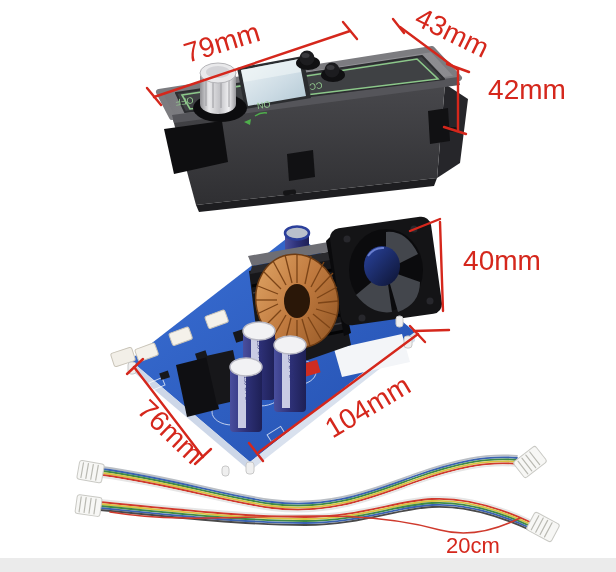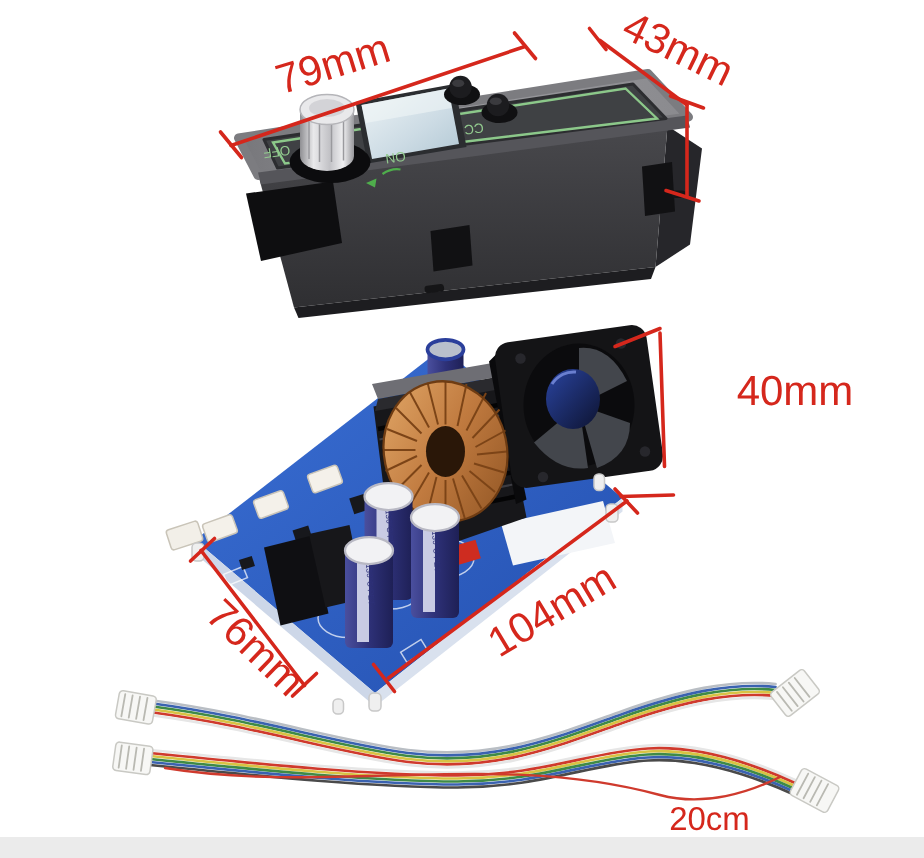--- a/index.html
+++ b/index.html
@@ -9,21 +9,21 @@
   }
   .scene{position:absolute;left:0;top:0;}
   .dim-label{
     position:absolute;color:#d5271c;font-size:28px;font-weight:400;
     letter-spacing:0px;white-space:nowrap;transform:translate(-50%,-50%);
     line-height:1;
   }
   .lbl-79 {left:222px;top:43px; transform:translate(-50%,-50%) rotate(-17deg);}
   .lbl-43 {left:452px;top:33px; transform:translate(-50%,-50%) rotate(26deg);}
   .lbl-42 {left:527px;top:90px;}
-  .lbl-40 {left:530px;top:261px;}
+  .lbl-40 {left:502px;top:261px;}
   .lbl-104{left:368px;top:407px;transform:translate(-50%,-50%) rotate(-31deg);}
   .lbl-76 {left:170px;top:432px;transform:translate(-50%,-50%) rotate(44deg);}
   .lbl-20 {left:473px;top:546px;font-size:22px;}
   .bottom-strip{position:absolute;left:0;top:558px;width:616px;height:14px;background:#ebebeb;}
 </style>
 </head>
 <body>
 
 <div class="stage">
 
@@ -355,19 +355,20 @@
     <g>
       <line x1="134" y1="367" x2="203" y2="457"></line>
       <line x1="127" y1="374" x2="143" y2="359"></line>
       <line x1="195" y1="464" x2="211" y2="449"></line>
     </g>
   </g>
 </svg>
 
 <div class="dim-label lbl-79">79mm</div>
 <div class="dim-label lbl-43">43mm</div>
+<div class="dim-label lbl-42">42mm</div>
 <div class="dim-label lbl-40">40mm</div>
 <div class="dim-label lbl-104">104mm</div>
 <div class="dim-label lbl-76">76mm</div>
 <div class="dim-label lbl-20">20cm</div>
 
 <div class="bottom-strip"></div>
 </div>
 
 </body></html>

